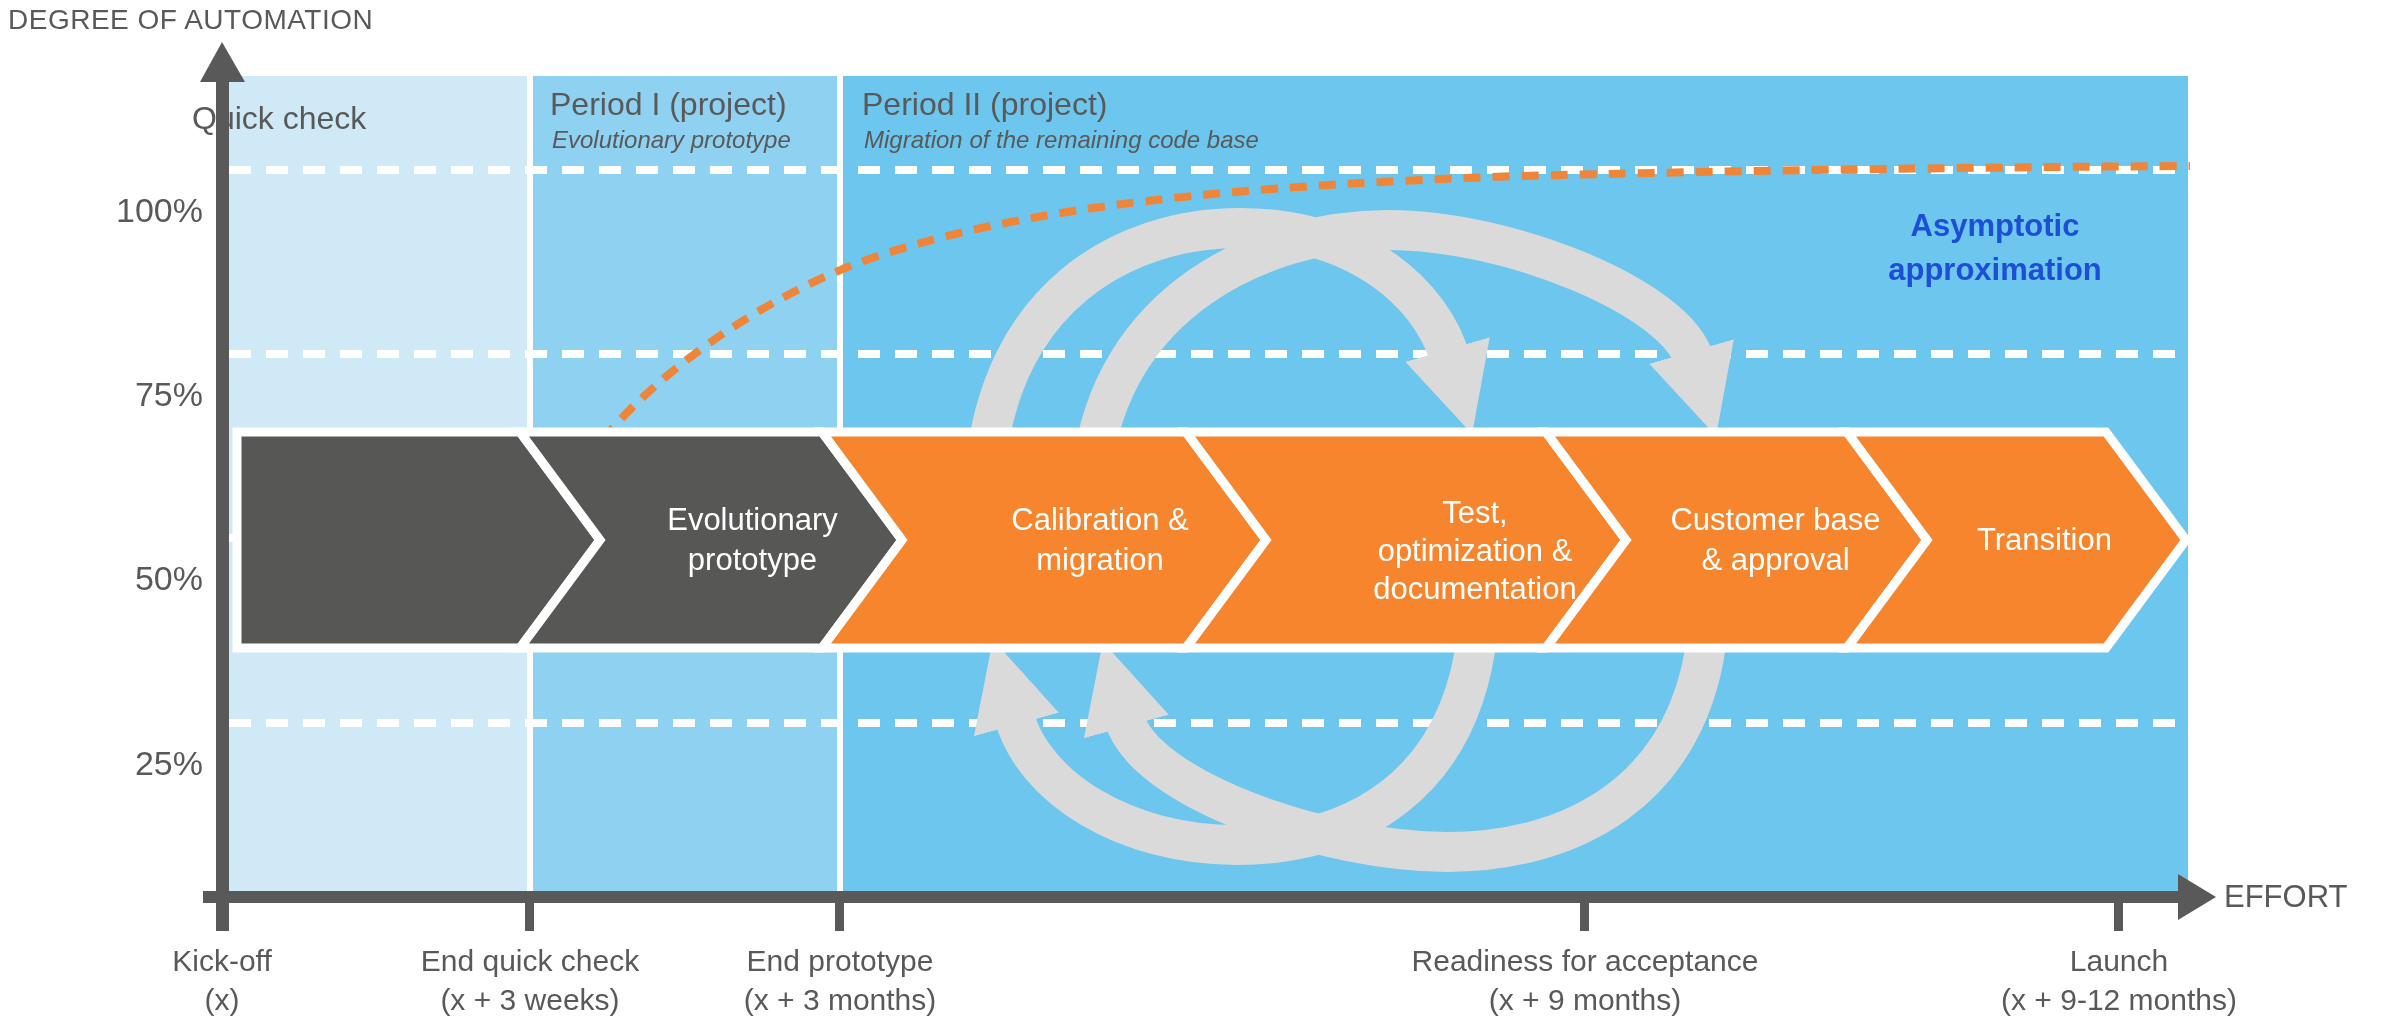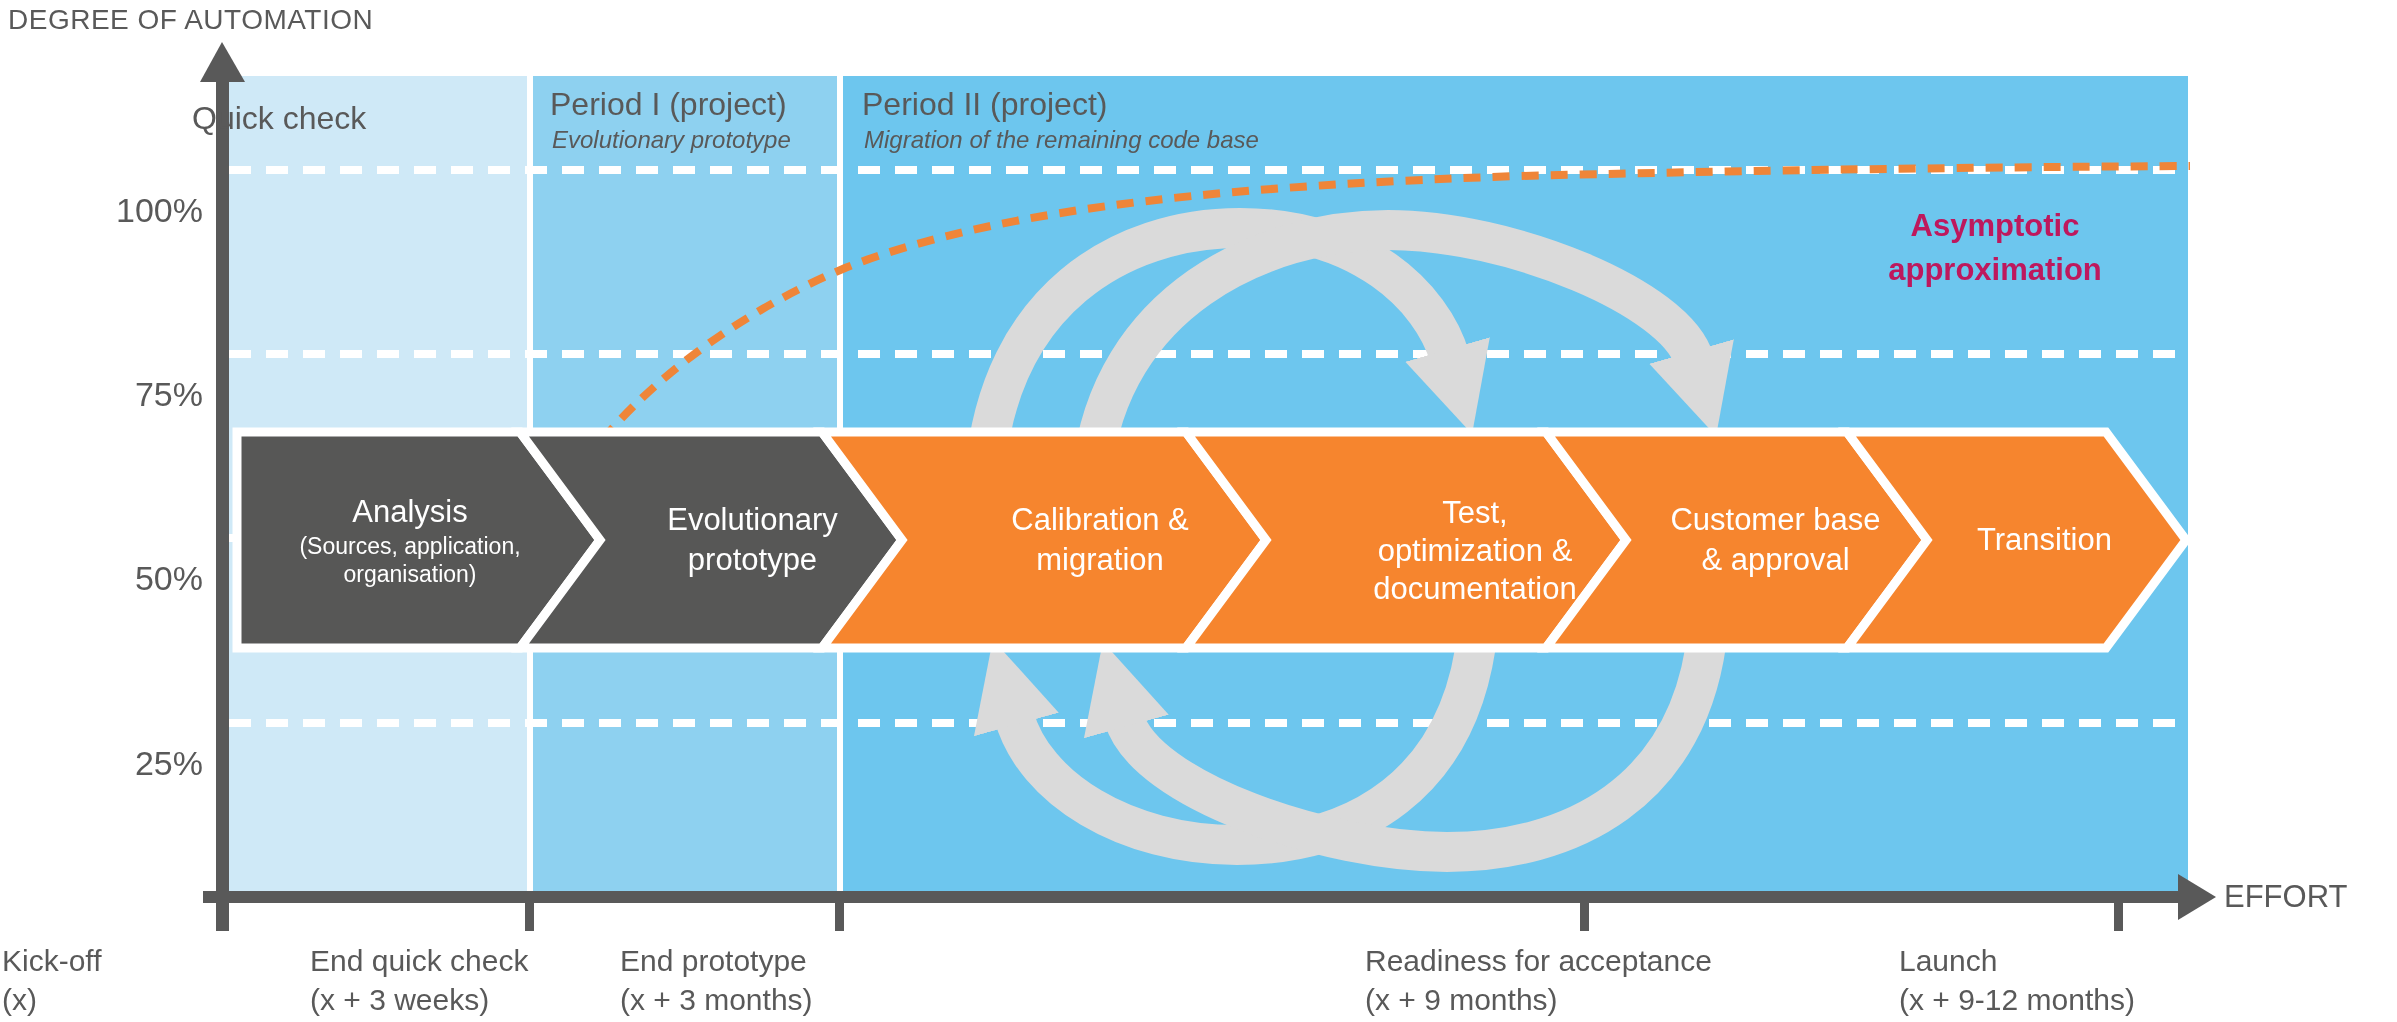--- a/index.html
+++ b/index.html
@@ -3,32 +3,32 @@
 <meta charset="utf-8">
 <style>
   html,body{margin:0;padding:0;background:#ffffff;}
   .canvas{
     position:relative;width:2397px;height:1022px;background:#ffffff;overflow:hidden;
     font-family:"Liberation Sans","DejaVu Sans",sans-serif;color:#595959;
   }
   svg.layer{position:absolute;left:0;top:0;display:block;}
   .txt{position:absolute;white-space:nowrap;}
   .ylab{width:180px;text-align:right;font-size:34px;line-height:42px;margin-top:40px;}
-  .xlab{width:440px;font-size:30px;line-height:39px;}
+  .xlab{width:440px;text-align:center;font-size:30px;line-height:39px;}
   .xlab span{display:block;}
   .ptitle{font-size:32px;line-height:36px;}
   .psub{font-size:24px;line-height:28px;font-style:italic;}
   .phase{
     position:absolute;top:432px;height:216px;display:flex;flex-direction:column;
     justify-content:center;text-align:center;color:#ffffff;
   }
   .phase .l1{display:block;font-size:31px;line-height:40px;}
   .phase .ls{display:block;font-size:23px;line-height:28px;}
   .annot{
-    width:390px;text-align:center;font-size:31px;line-height:44px;font-weight:600;color:#be185d;
+    width:390px;text-align:center;font-size:31px;line-height:44px;font-weight:600;color:#1d4ed8;
   }
   .effort{font-size:31px;}
   .dtitle{font-size:28px;letter-spacing:0.5px;}
 </style>
 </head>
 <body>
 
 <div class="canvas">
 
   <svg class="layer" width="2397" height="1022" viewBox="0 0 2397 1022">
@@ -80,25 +80,20 @@
   <div class="txt ylab" style="left:23px;top:333px;">75%</div>
   <div class="txt ylab" style="left:23px;top:517px;">50%</div>
   <div class="txt ylab" style="left:23px;top:702px;">25%</div>
 
   <div class="txt ptitle" style="left:192px;top:100px;width:320px;text-align:left;">Quick check</div>
   <div class="txt ptitle" style="left:550px;top:86px;">Period I (project)</div>
   <div class="txt psub" style="left:552px;top:126px;">Evolutionary prototype</div>
   <div class="txt ptitle" style="left:862px;top:86px;">Period II (project)</div>
   <div class="txt psub" style="left:864px;top:126px;">Migration of the remaining code base</div>
 
-  <div class="phase" style="left:255px;width:310px;">
-    <span class="l1">Analysis</span>
-    <span class="ls">(Sources, application,</span>
-    <span class="ls">organisation)</span>
-  </div>
   <div class="phase" style="left:625px;width:255px;">
     <span class="l1">Evolutionary</span>
     <span class="l1">prototype</span>
   </div>
   <div class="phase" style="left:945px;width:310px;">
     <span class="l1">Calibration &amp;</span>
     <span class="l1">migration</span>
   </div>
   <div class="phase" style="left:1320px;width:310px;">
     <span class="l1" style="line-height:38px;margin-top:21px;">Test,</span>

